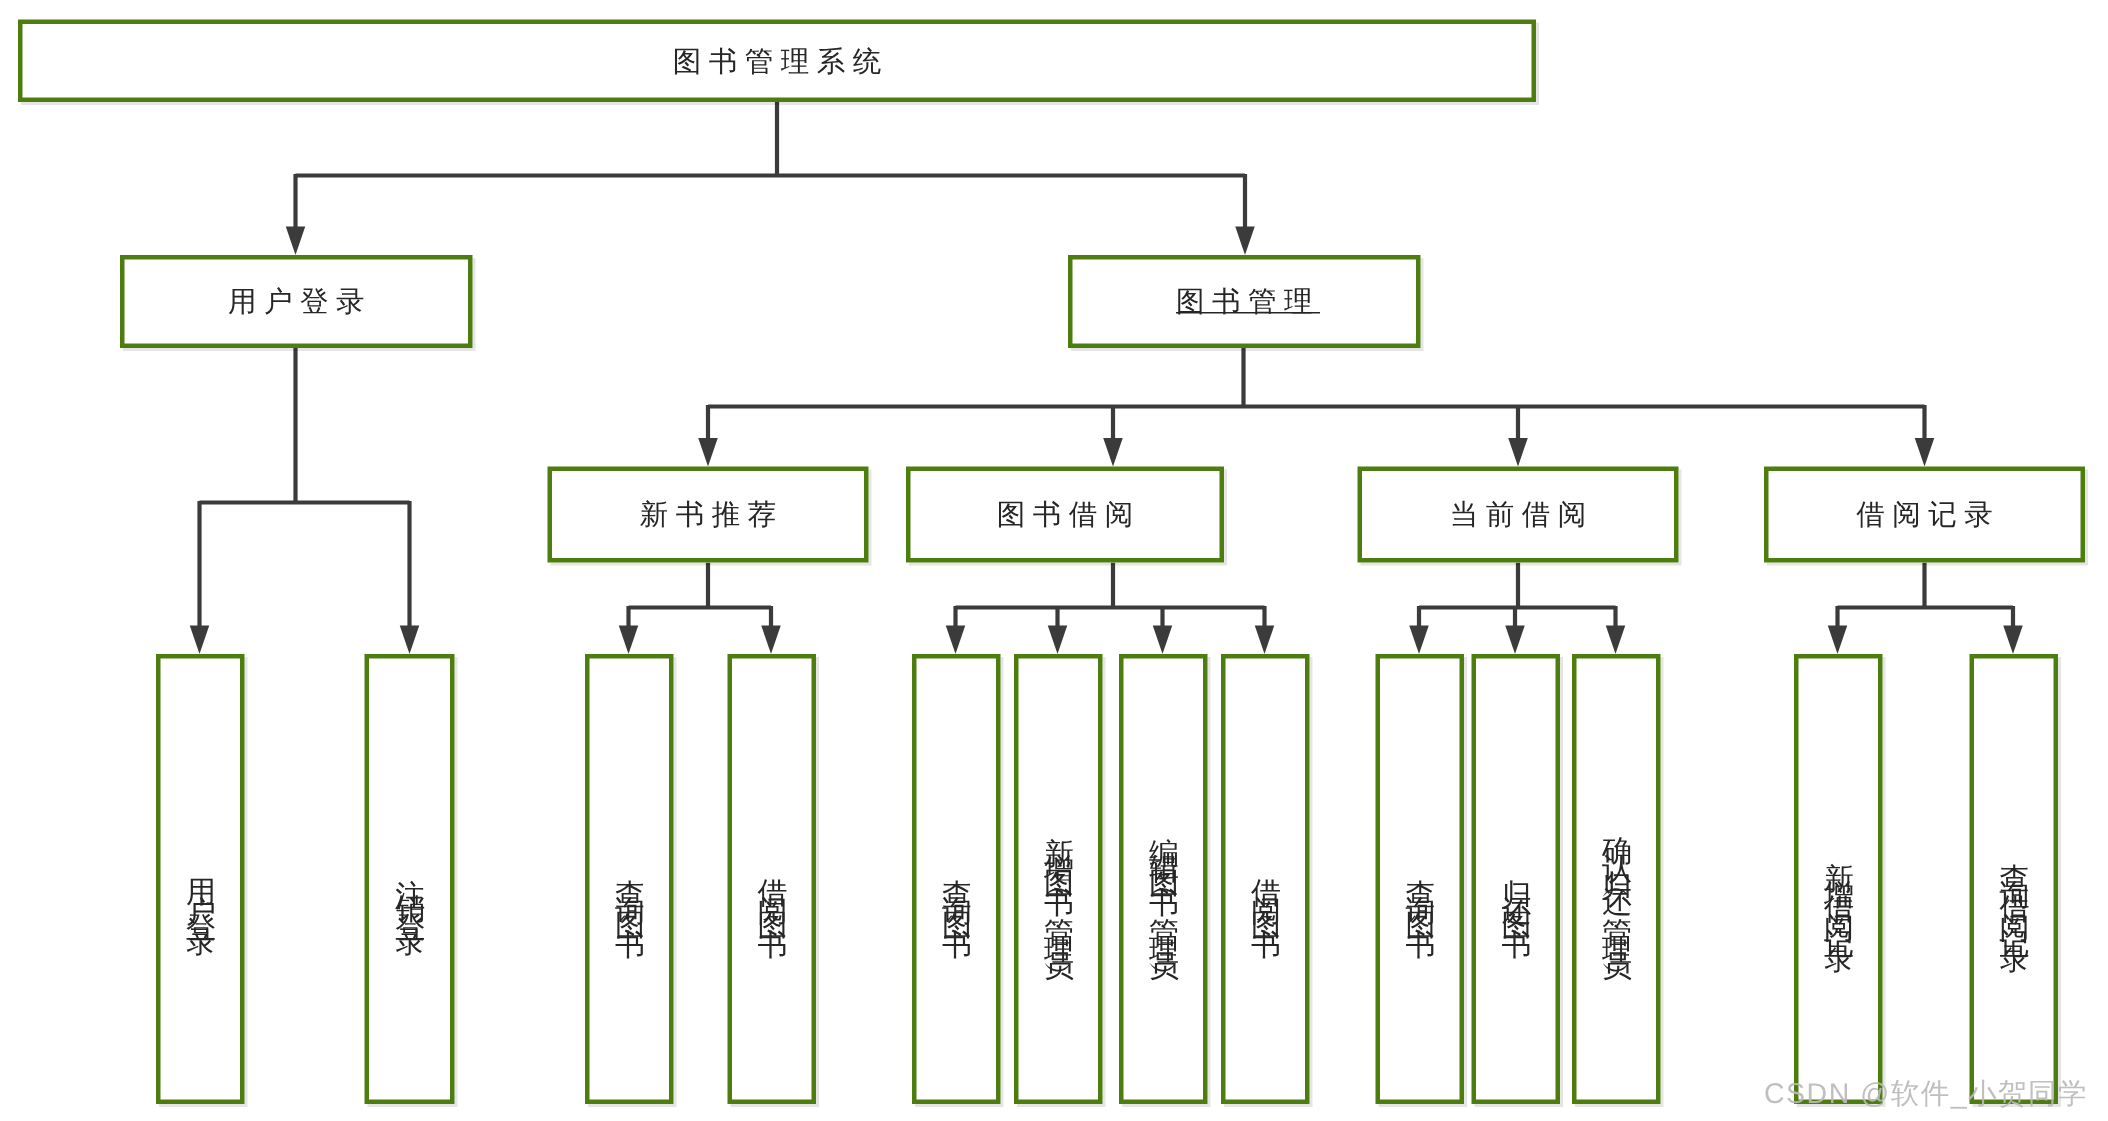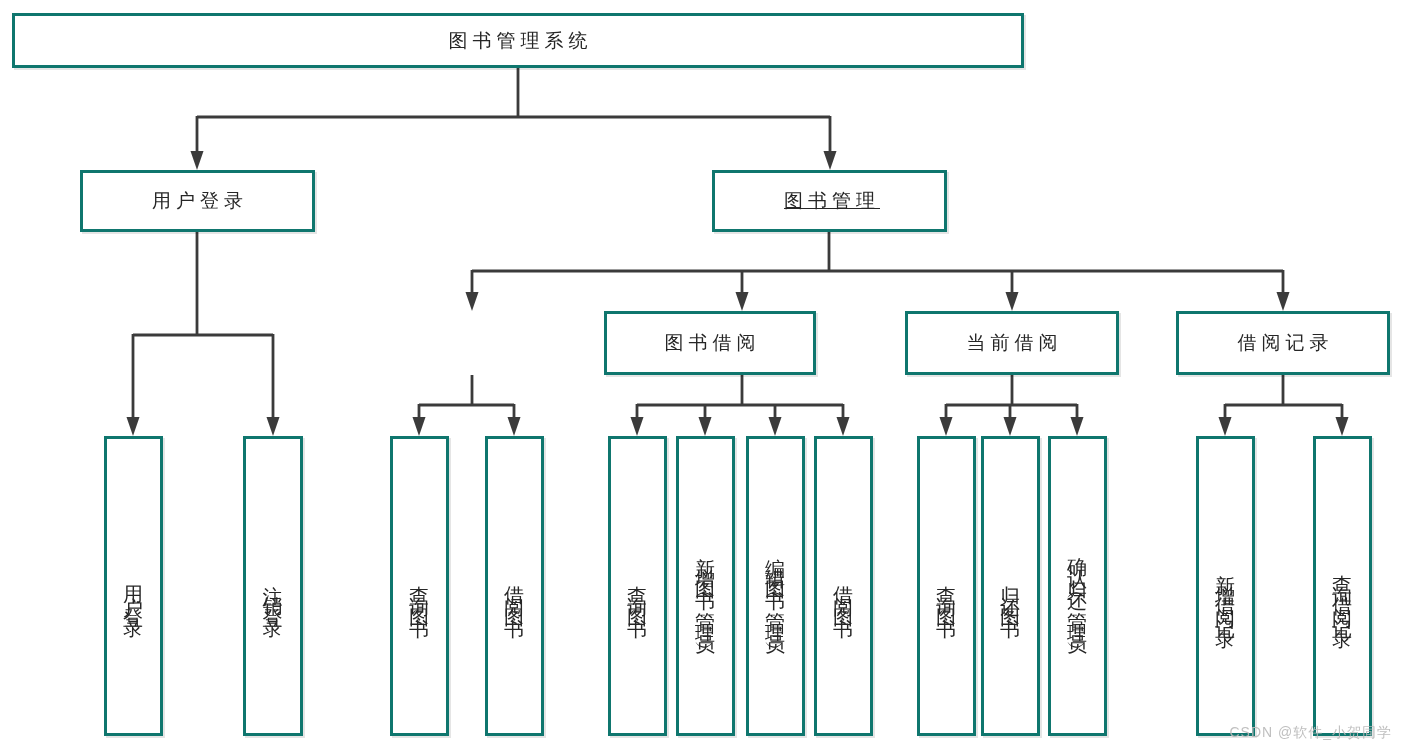--- a/index.html
+++ b/index.html
@@ -10,21 +10,21 @@
     overflow:hidden;
     font-family:"Liberation Sans","DejaVu Sans",sans-serif;
     color:#262626;
   }
   .wires{position:absolute;left:0;top:0;width:1405px;height:747px;}
   .wires path.w{fill:none;stroke:#3b3b3b;stroke-width:2.8;}
   .wires path.a{fill:#3b3b3b;stroke:none;}
   .box{
     position:absolute;
     background:#ffffff;
-    border:3px solid #0f766e;
+    border:3px solid #4d7c0f;
     box-shadow:2px 2px 0 rgba(0,0,0,0.10);
     display:flex;align-items:center;justify-content:center;
     box-sizing:border-box;
     z-index:2;
   }
   .box-h span{
     font-size:19px;
     letter-spacing:5px;
     padding-left:5px;     
     white-space:nowrap;
@@ -48,21 +48,21 @@
   #b-l3d  {left:1176px;top:311px; width:214px;  height:64px;}
   .leaf   {top:436px; height:300px; width:59px;}
   #b-g1a{left:104px;} #b-g1b{left:243px;width:60px;}
   #b-g2a{left:390px;} #b-g2b{left:485px;}
   #b-g3a{left:608px;} #b-g3b{left:676px;} #b-g3c{left:746px;} #b-g3d{left:814px;}
   #b-g4a{left:917px;} #b-g4b{left:981px;} #b-g4c{left:1048px;}
   #b-g5a{left:1196px;} #b-g5b{left:1313px;}
   .watermark{
     position:absolute;
     right:13px;bottom:5px;
-    font-size:14px;
+    font-size:19px;
     color:rgba(186,186,186,0.92);
     letter-spacing:1px;
     z-index:5;
     white-space:nowrap;
     margin-top:44px;
   }
 </style>
 </head>
 <body>
 
@@ -138,20 +138,23 @@
     <span>图书管理系统</span>
   </div>
 
   <div class="box box-h" id="b-l2a">
     <span>用户登录</span>
   </div>
   <div class="box box-h" id="b-l2b">
     <span>图书管理</span>
   </div>
 
+  <div class="box box-h" id="b-l3a">
+    <span>新书推荐</span>
+  </div>
   <div class="box box-h" id="b-l3b">
     <span>图书借阅</span>
   </div>
   <div class="box box-h" id="b-l3d">
     <span>借阅记录</span>
   </div>
   <div class="box box-h" id="b-l3c">
     <span>当前借阅</span>
   </div>
 

